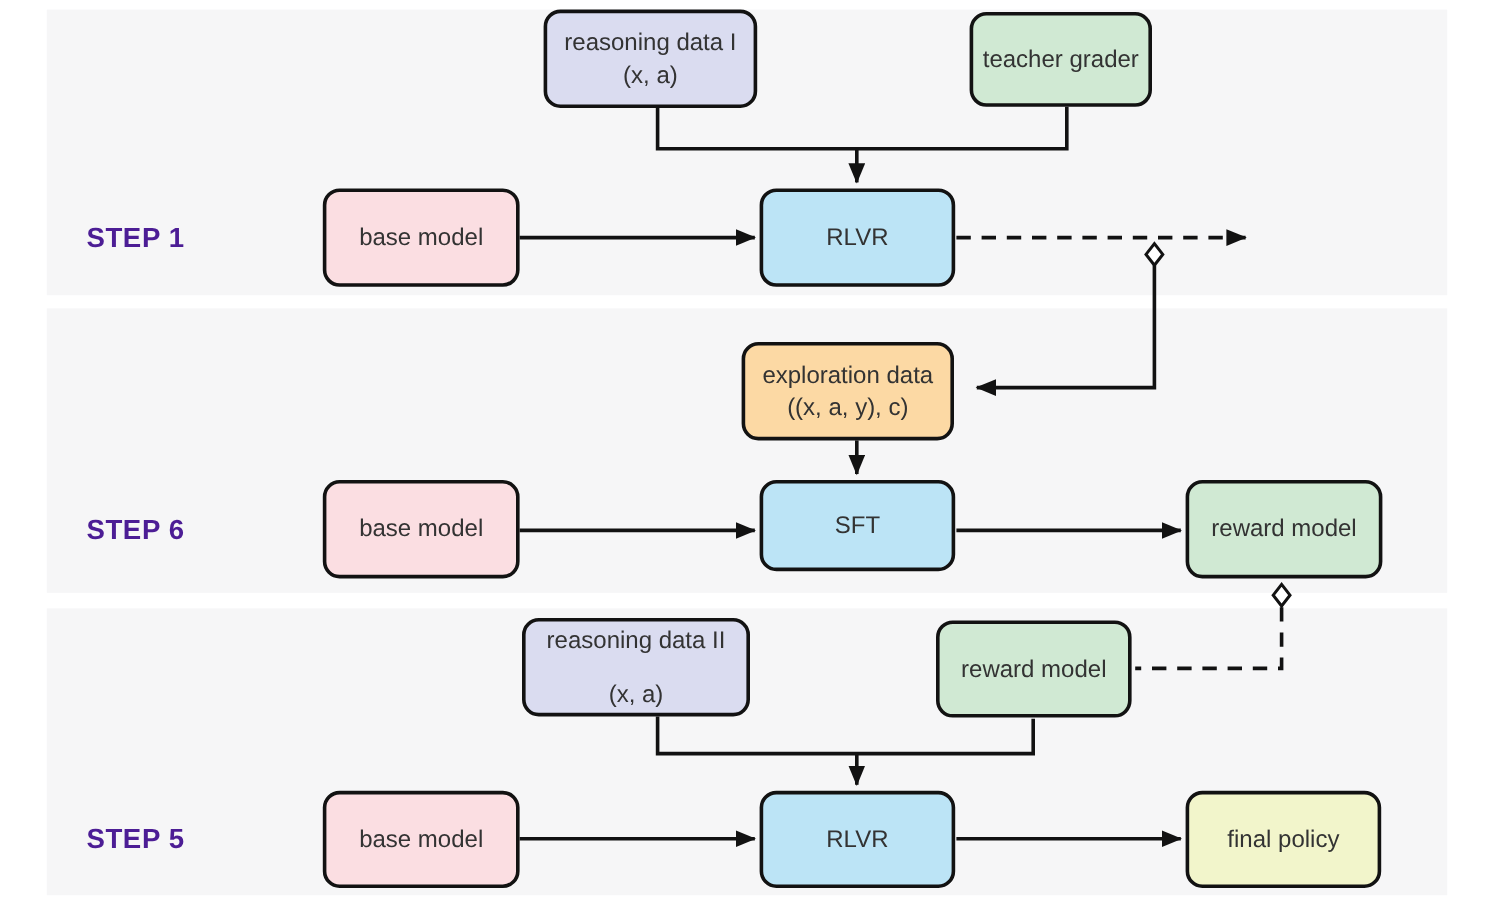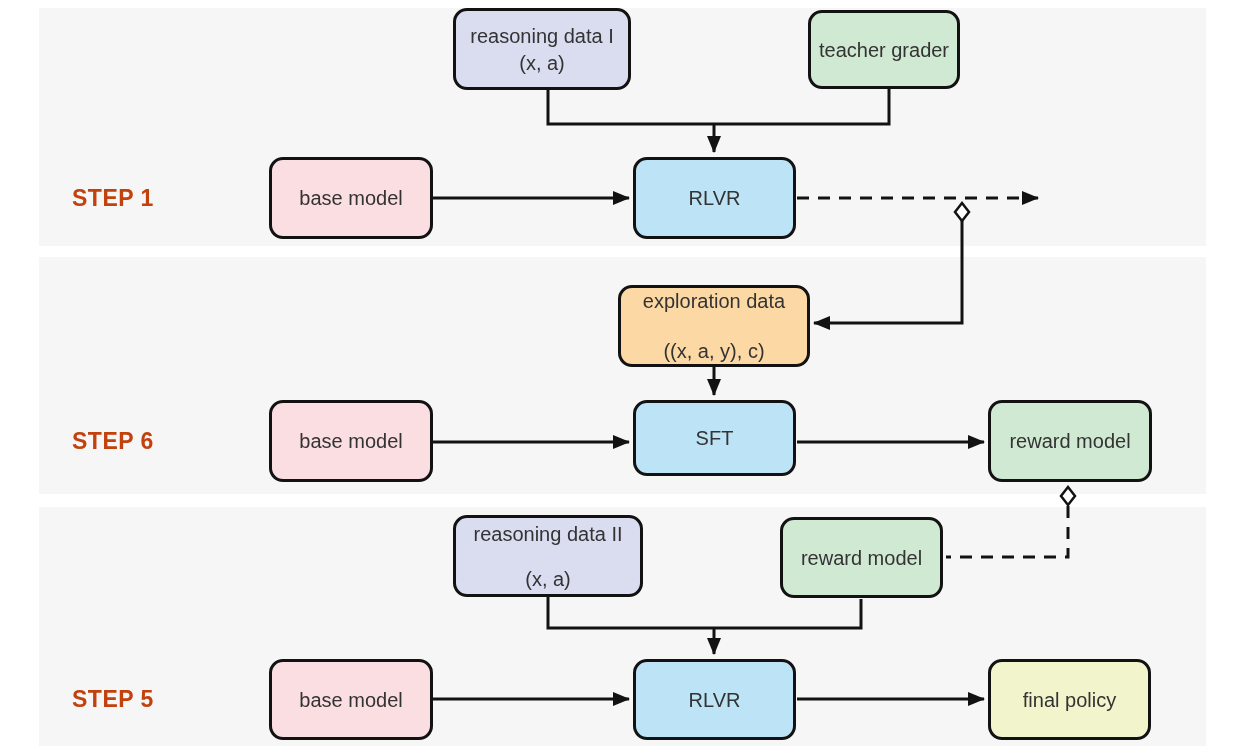--- a/index.html
+++ b/index.html
@@ -18,21 +18,21 @@
   #band-1{top:8px;height:238px;}
   #band-2{top:257px;height:237px;}
   #band-3{top:507px;height:239px;}
   #wires{position:absolute;left:0;top:0;z-index:2;}
   .step-label{
     position:absolute;
     z-index:3;
     font-weight:bold;
     font-size:23px;
     line-height:24px;
-    color:#c2410c;
+    color:#4c1d95;
     letter-spacing:0.5px;
     white-space:nowrap;
   }
   .node{
     position:absolute;
     z-index:3;
     box-sizing:border-box;
     border:3px solid #121212;
     border-radius:14px;
     display:flex;
@@ -102,35 +102,35 @@
   <div class="node" style="left: 808px; top: 10px; width: 152px; height: 79px; background-color: rgb(208, 233, 211);">
     <div class="nl">teacher grader</div>
   </div>
   <div class="node" style="left: 269px; top: 157px; width: 164px; height: 82px; background-color: rgb(251, 222, 226);">
     <div class="nl">base model</div>
   </div>
   <div class="node" style="left: 633px; top: 157px; width: 163px; height: 82px; background-color: rgb(188, 228, 246);">
     <div class="nl">RLVR</div>
   </div>
 
-  <div class="node" style="left: 618px; top: 285px; width: 192px; height: 82px; background-color: rgb(252, 217, 164); justify-content: space-between;">
+  <div class="node" style="left: 618px; top: 285px; width: 177px; height: 82px; background-color: rgb(252, 217, 164);">
     <div class="nl">exploration data</div>
     <div class="nl">((x, a, y), c)</div>
   </div>
   <div class="node" style="left: 269px; top: 400px; width: 164px; height: 82px; background-color: rgb(251, 222, 226);">
     <div class="nl">base model</div>
   </div>
   <div class="node" style="left: 633px; top: 400px; width: 163px; height: 76px; background-color: rgb(188, 228, 246);">
     <div class="nl">SFT</div>
   </div>
   <div class="node" style="left: 988px; top: 400px; width: 164px; height: 82px; background-color: rgb(208, 233, 211);">
     <div class="nl">reward model</div>
   </div>
 
-  <div class="node" style="left: 453px; top: 515px; width: 190px; height: 82px; background-color: rgb(218, 220, 240); gap: 19px;">
+  <div class="node" style="left: 435px; top: 515px; width: 190px; height: 82px; background-color: rgb(218, 220, 240); gap: 19px;">
     <div class="nl">reasoning data II</div>
     <div class="nl">(x, a)</div>
   </div>
   <div class="node" style="left: 780px; top: 517px; width: 163px; height: 81px; background-color: rgb(208, 233, 211);">
     <div class="nl">reward model</div>
   </div>
   <div class="node" style="left: 269px; top: 659px; width: 164px; height: 81px; background-color: rgb(251, 222, 226);">
     <div class="nl">base model</div>
   </div>
   <div class="node" style="left: 633px; top: 659px; width: 163px; height: 81px; background-color: rgb(188, 228, 246);">

